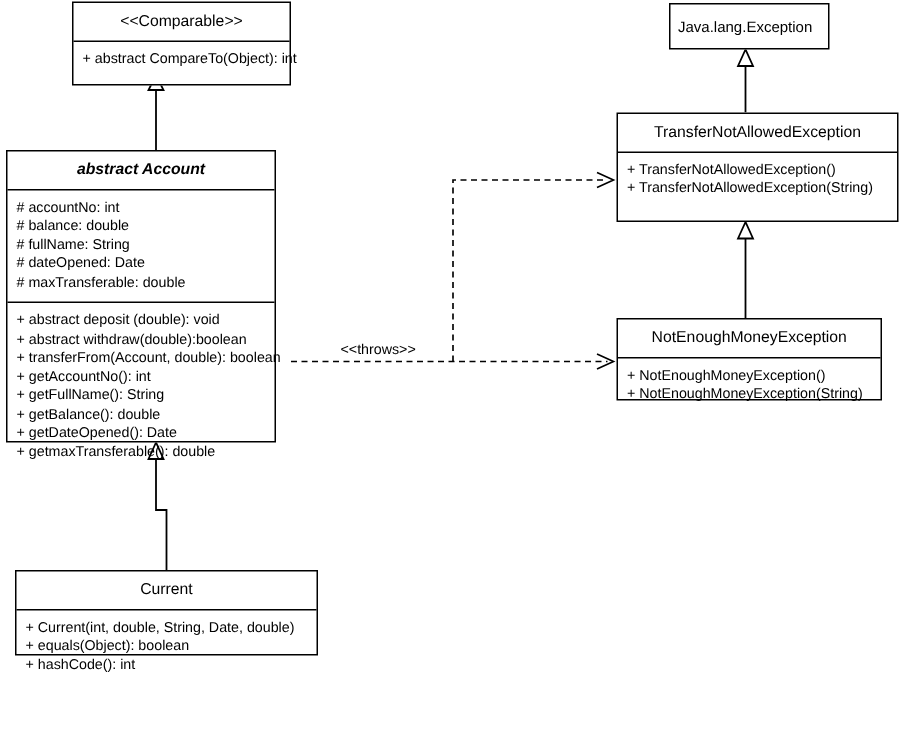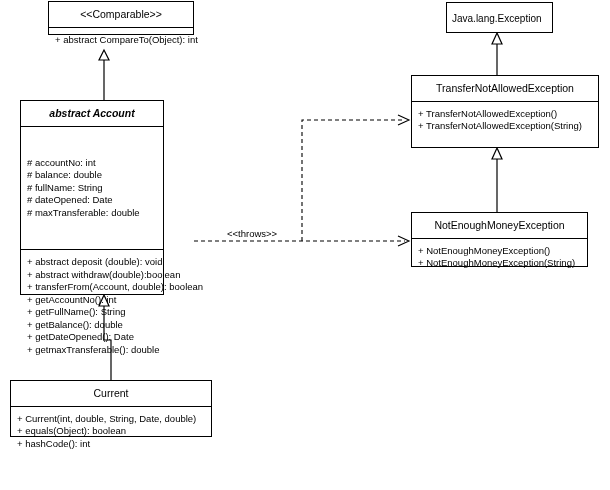--- a/index.html
+++ b/index.html
@@ -105,28 +105,28 @@
 
       <path d="M 302 241 L 302 120 L 405 120" fill="none" stroke="#000000" stroke-width="1.1" stroke-dasharray="4 3"></path>
 
       <path d="M 398 115 L 409 120 L 398 125" fill="none" stroke="#000000" stroke-width="1.1"></path>
       <path d="M 398 236 L 409 241 L 398 246" fill="none" stroke="#000000" stroke-width="1.1"></path>
     </g>
   </svg>
 
   <div class="edge-label" style="left:227px; top:228px;">&lt;&lt;throws&gt;&gt;</div>
 
-  <div class="uml-class" style="left:48px; top:1px; width:146px; height:34px;">
+  <div class="uml-class" style="left:48px; top:1px; width:146px; height:56px;">
     <div class="uml-header plain">&lt;&lt;Comparable&gt;&gt;</div>
     <div class="uml-section">
       <span class="uml-row">+ abstract CompareTo(Object): int</span>
     </div>
   </div>
 
-  <div class="uml-class" style="left:20px; top:100px; width:144px; height:195px;gap:24px;">
+  <div class="uml-class" style="left:4px; top:100px; width:180px; height:195px;">
     <div class="uml-header italic">abstract Account</div>
     <div class="uml-section">
       <span class="uml-row"># accountNo: int</span>
       <span class="uml-row"># balance: double</span>
       <span class="uml-row"># fullName: String</span>
       <span class="uml-row"># dateOpened: Date</span>
       <span class="uml-row"># maxTransferable: double</span>
     </div>
     <div class="uml-section divided">
       <span class="uml-row">+ abstract deposit (double): void</span>

